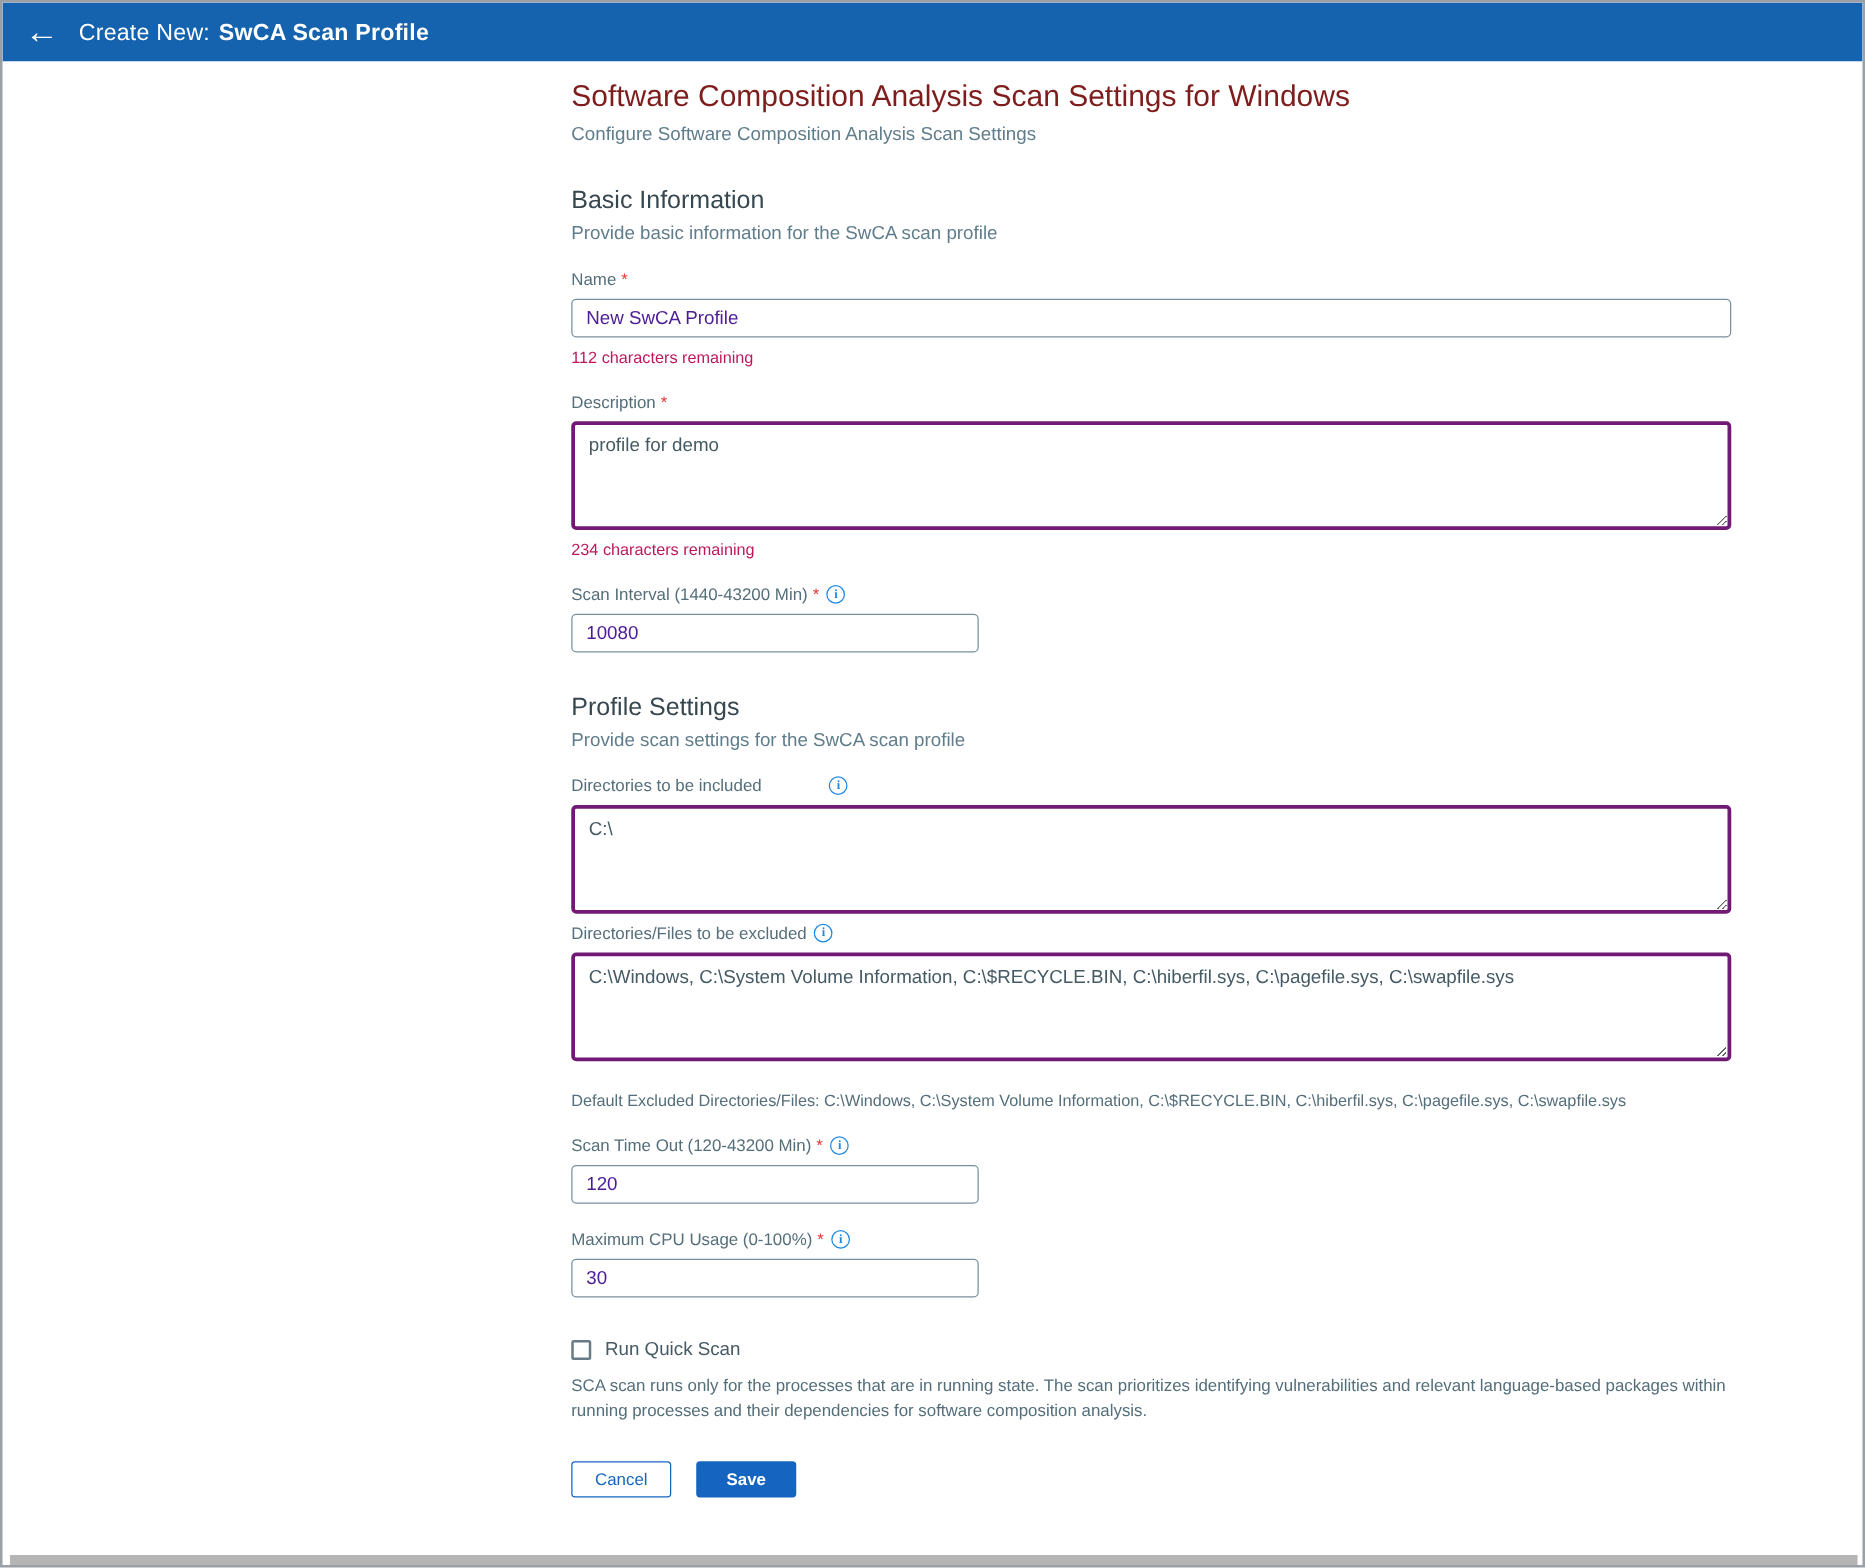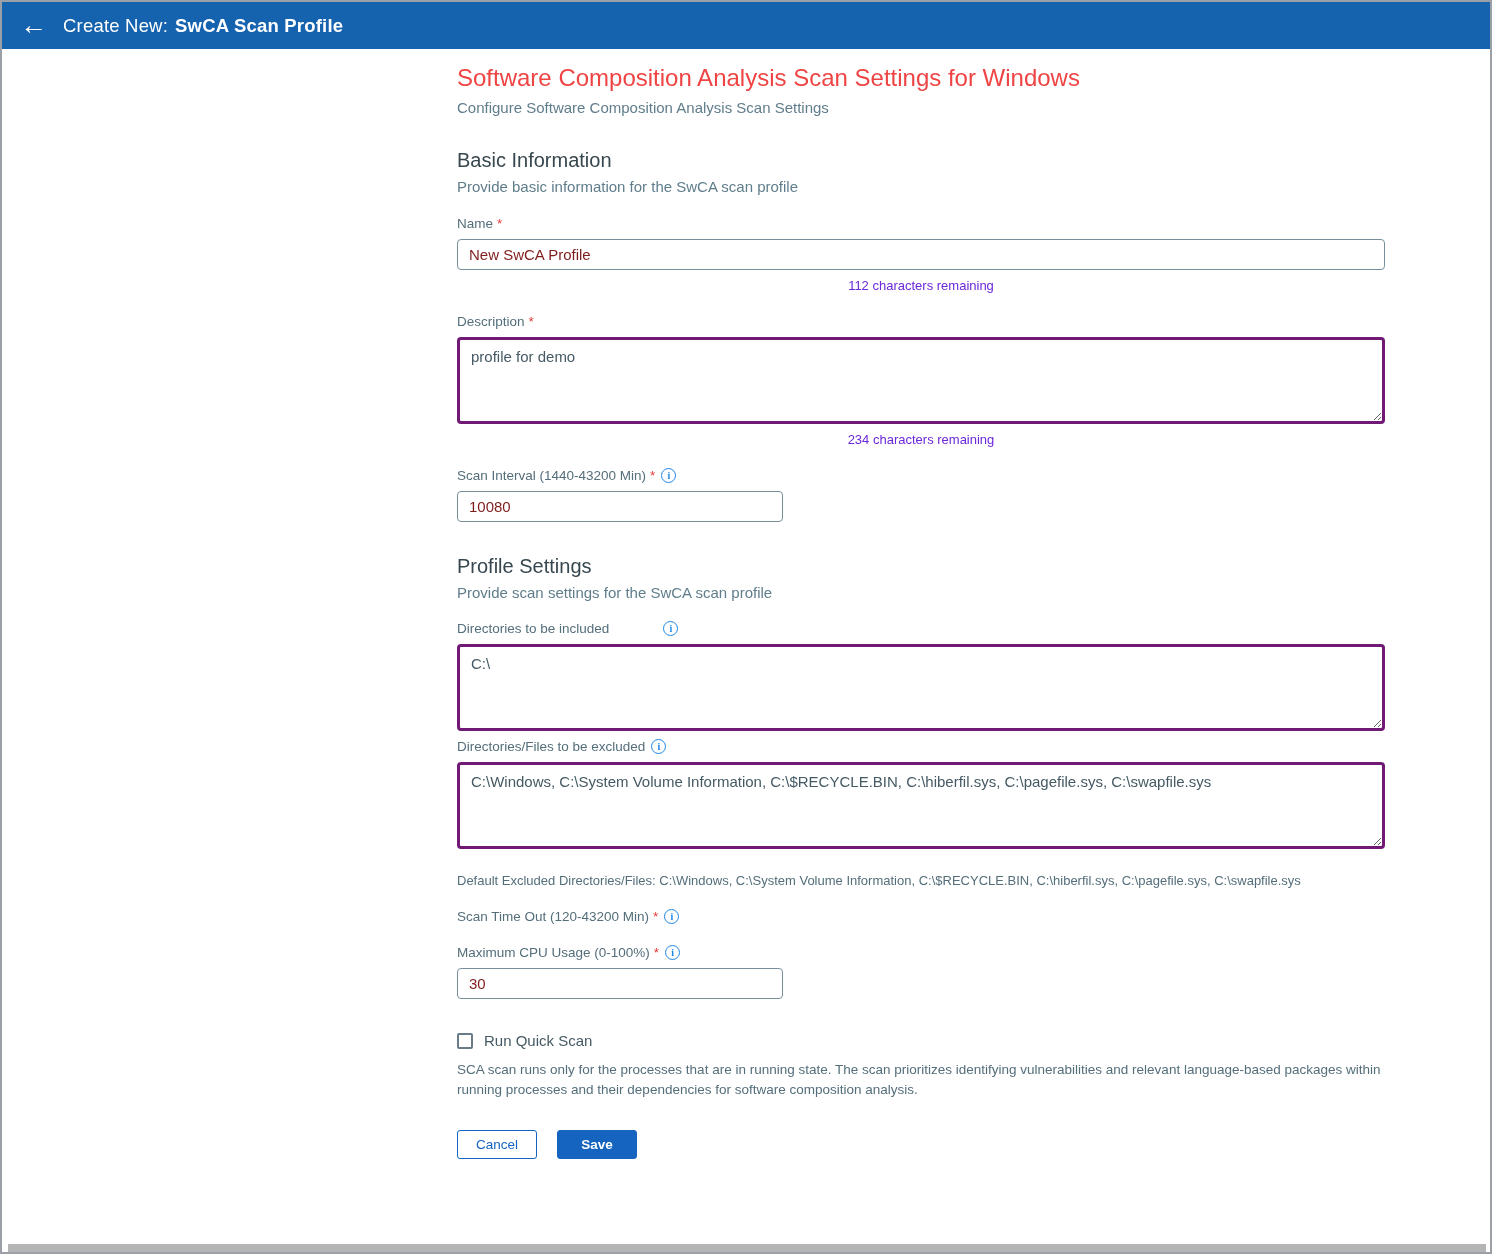--- a/index.html
+++ b/index.html
@@ -30,21 +30,21 @@
   .appbar-title .bold { font-weight:700; margin-left:7px; }
 
   
   .content {
     margin-left:455px;
     width:928px;
     padding-top:15px;
   }
   .page-title {
     font-size:24px;
-    color:#ef4444;
+    color:#7f1d1d;
     font-weight:500;
     margin:0;
   }
   .page-subtitle {
     font-size:15px;
     color:#607d8b;
     margin-top:7px;
   }
   .section-title {
     font-size:20px;
@@ -75,43 +75,43 @@
     cursor:pointer;
     font-family:"Liberation Serif", serif;
   }
   .text-input {
     width:928px; height:31px;
     border:1px solid #78909c;
     border-radius:4px;
     margin-top:8px;
     padding:12px 11px;
     font-size:15px;
-    color:#7f1d1d;
+    color:#4c1d95;
     font-family:"Liberation Sans", sans-serif;
     outline:none;
     display:block;
   }
   .text-input.short { width:326px; }
   .textarea {
     width:928px; height:87px;
     border:3px solid #701a75;
     border-radius:4px;
     margin-top:8px;
     padding:8px 11px;
     font-size:15px;
     color:#455a64;
     font-family:"Liberation Sans", sans-serif;
     outline:none;
     resize:both;
     display:block;
   }
   .remaining {
     font-size:13px;
-    color:#6d28d9;
-    text-align:center;
+    color:#be185d;
+    text-align:left;
     margin-top:8px;
   }
   .checkbox-row {
     display:flex; align-items:center;
     margin-top:33px;
     cursor:pointer;
   }
   .checkbox {
     width:16px; height:16px;
     border:2px solid #697b87;
@@ -222,20 +222,21 @@
   </div>
   <textarea class="textarea" style="">C:\Windows, C:\System Volume Information, C:\$RECYCLE.BIN, C:\hiberfil.sys, C:\pagefile.sys, C:\swapfile.sys</textarea>
 
   <div class="note">Default Excluded Directories/Files: C:\Windows, C:\System Volume Information, C:\$RECYCLE.BIN, C:\hiberfil.sys, C:\pagefile.sys, C:\swapfile.sys</div>
 
   <div class="field-label">
     <span>Scan Time Out (120-43200 Min)</span>
     <span class="req">*</span>
     <span class="info-icon">i</span>
   </div>
+  <input class="text-input short" type="text" value="120" style="">
 
   <div class="field-label">
     <span>Maximum CPU Usage (0-100%)</span>
     <span class="req">*</span>
     <span class="info-icon">i</span>
   </div>
   <input class="text-input short" type="text" value="30" style="">
 
   <div class="checkbox-row">
     <span class="checkbox"></span>

